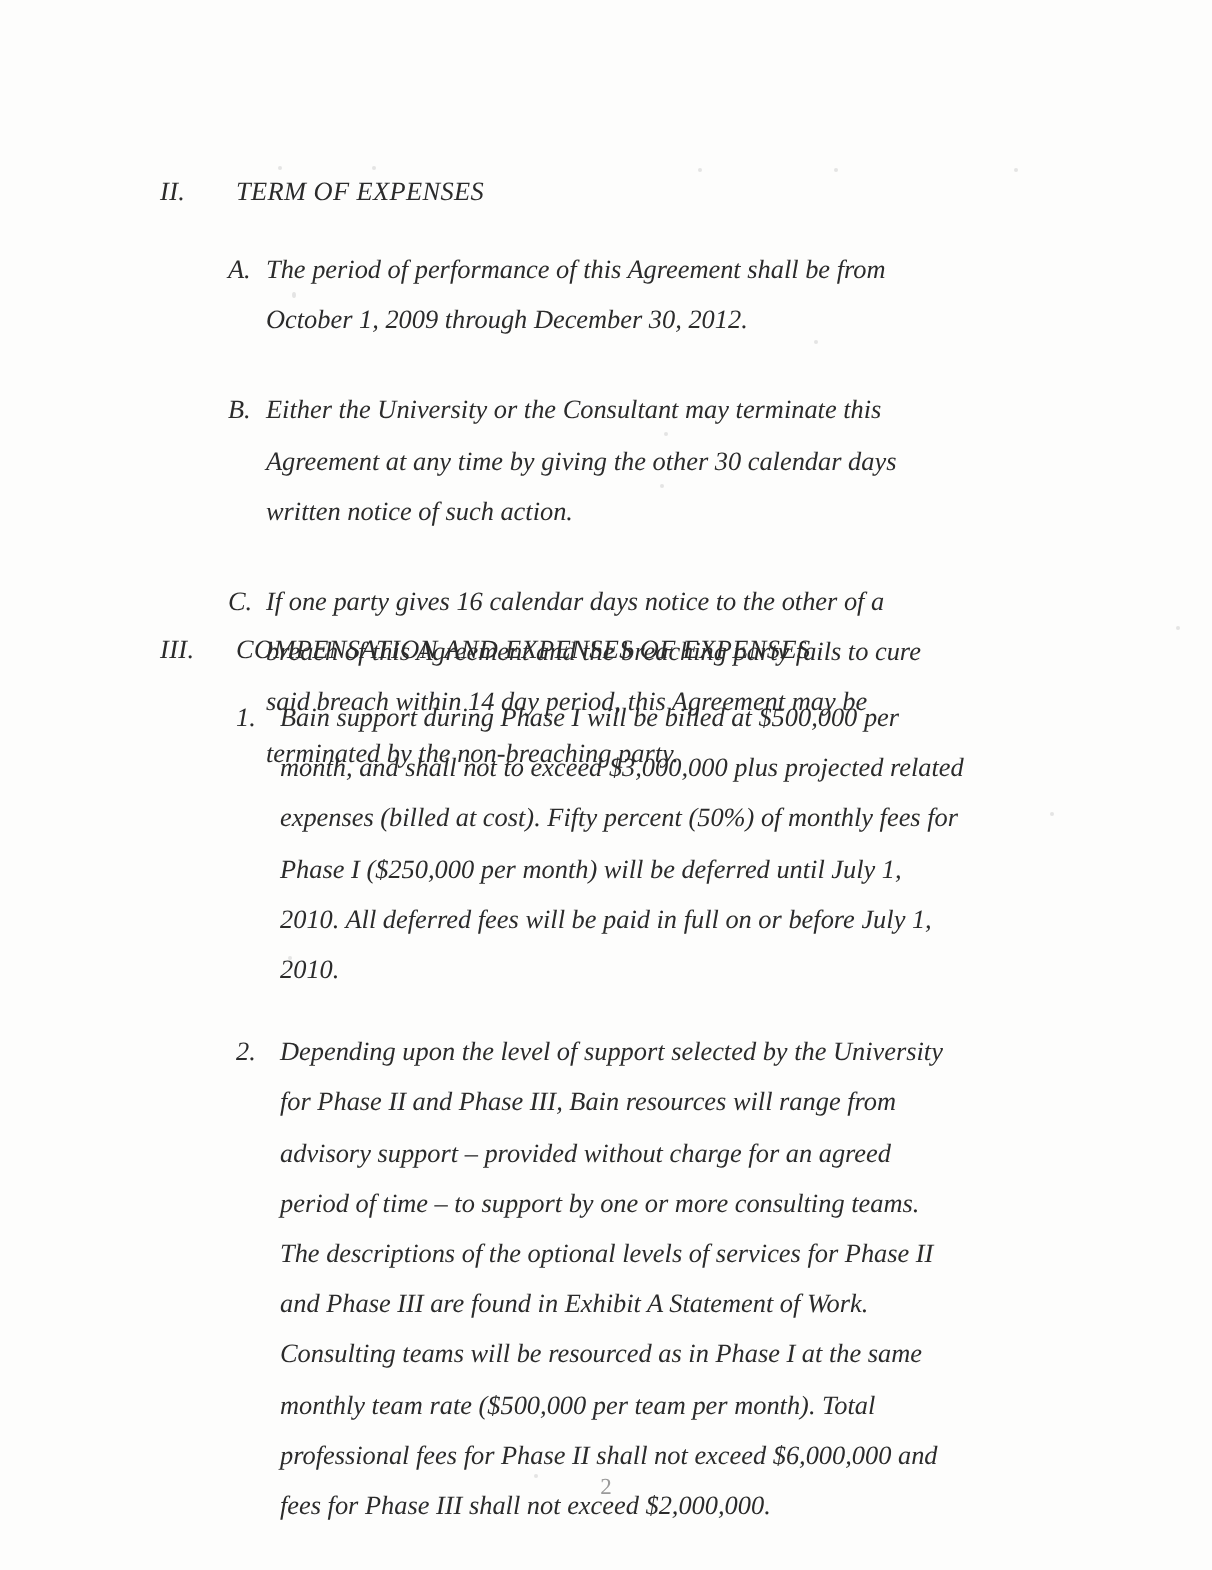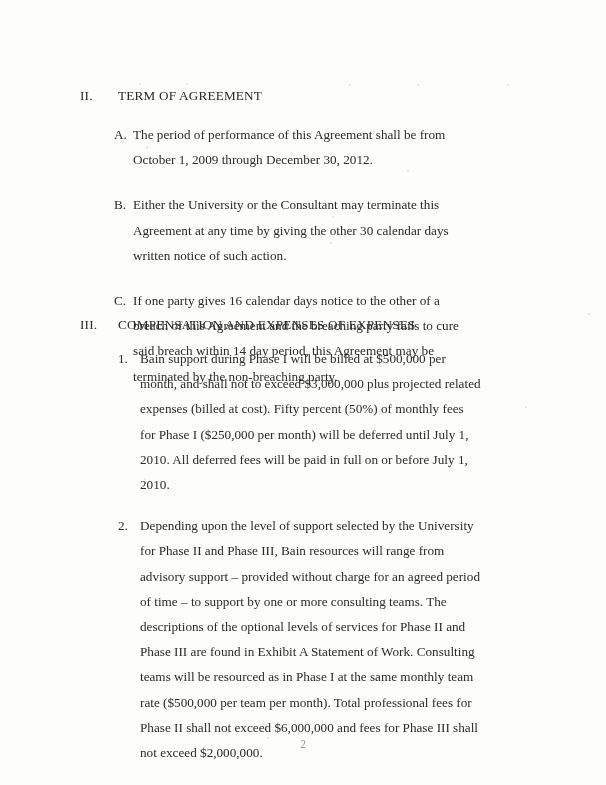--- a/index.html
+++ b/index.html
@@ -27,20 +27,21 @@
     left: 0;
     top: 0;
     width: 606px;
     height: 785px;
   }
 
   .section {
     position: absolute;
     left: 0;
     width: 548px;
+    font-style: italic;
   }
 
   
   .heading-row {
     position: relative;
     height: 22px;
     font-size: 13.2px;
     letter-spacing: 0.2px;
   }
   .heading-numeral {
@@ -133,21 +134,21 @@
     <div class="speck" style="left:330px;top:242px;width:2px;height:2px;"></div>
     <div class="speck" style="left:588px;top:313px;width:2px;height:2px;"></div>
     <div class="speck" style="left:525px;top:406px;width:2px;height:2px;"></div>
     <div class="speck" style="left:144px;top:478px;width:2px;height:2px;"></div>
     <div class="speck" style="left:267px;top:737px;width:2px;height:2px;"></div>
 
     <div class="section" style="top:88px;">
 
       <div class="heading-row">
         <span class="heading-numeral">II.</span>
-        <span class="heading-title">TERM OF AGREEMENT</span>
+        <span class="heading-title">TERM OF EXPENSES</span>
       </div>
 
       <div class="gap-small"></div>
 
       <div class="item-letter">
         <span class="marker">A.</span>
         <span>The period of performance of this Agreement shall be from October 1, 2009 through December 30, 2012.</span>
       </div>
 
       <div class="gap-para"></div>

